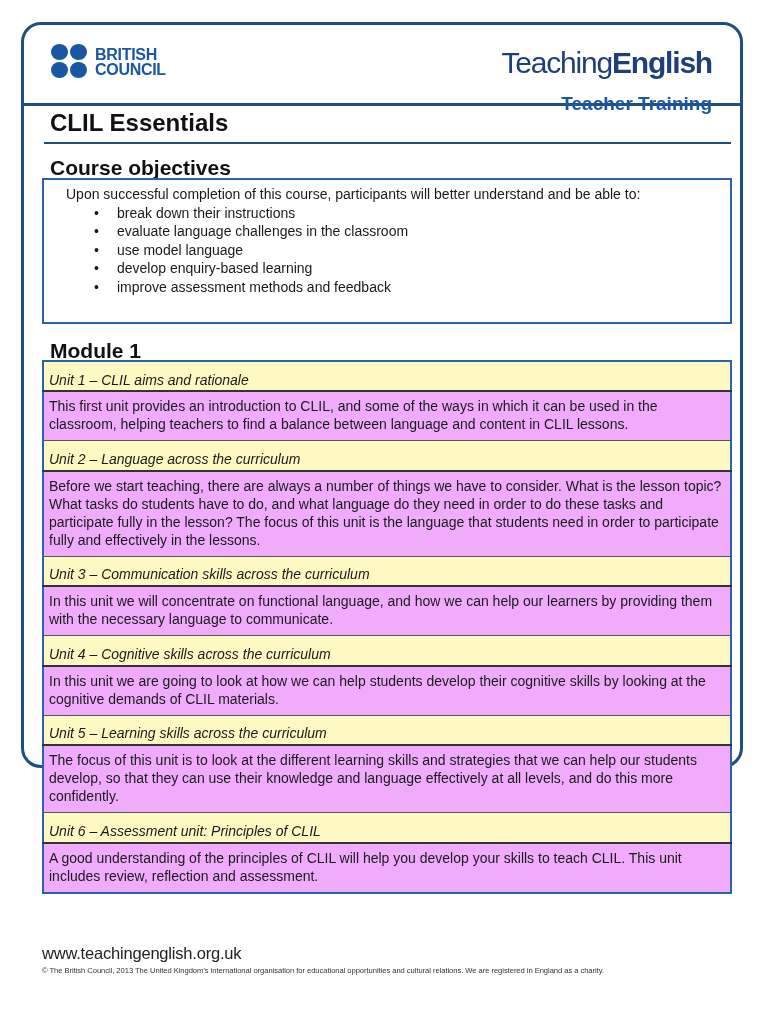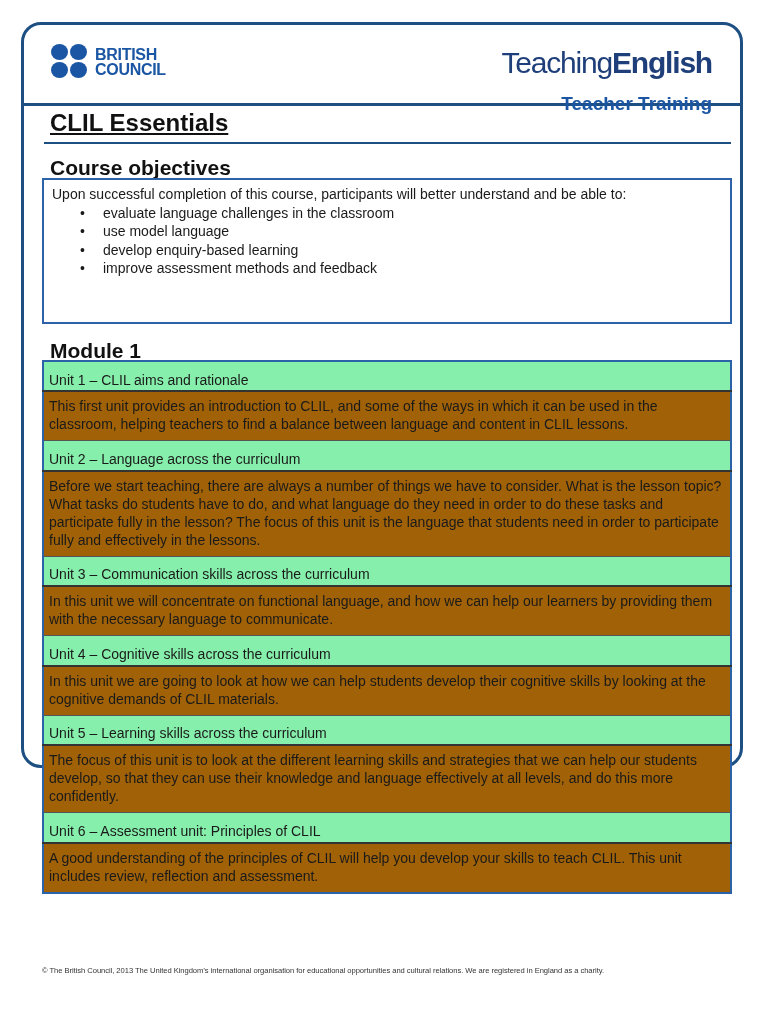--- a/index.html
+++ b/index.html
@@ -27,50 +27,51 @@
     .bc-text {
       color: #1a56a3; font-weight: bold; font-size: 16px; line-height: 15px; letter-spacing: -0.3px;
     }
     .te-logo { position: absolute; right: 28px; top: 22px; text-align: right; }
     .te-main { font-size: 30px; color: #1f3f7a; letter-spacing: -1.2px; line-height: 32px; margin-left: 16px; }
     .te-main .light { font-weight: normal; }
     .te-main .bold { font-weight: bold; color: #1f3f7a; }
     .te-sub { font-size: 19px; font-weight: bold; color: #1a56a3; line-height: 22px; margin-top: 14px; }
 
     .title {
-      position: absolute; left: 26px; top: 84px; font-size: 24px; font-weight: bold; color: #111; text-decoration: underline;
+      position: absolute; left: 26px; top: 84px; font-size: 24px; font-weight: bold; color: #111;
     }
     .title-rule {
       position: absolute; left: 20px; top: 117px; width: 687px; height: 2px; background: #1d4f82;
     }
     .section-label {
       position: absolute; left: 26px; font-size: 21px; font-weight: bold; color: #111;
     }
     .objectives-box {
       position: absolute; left: 18px; top: 153px; width: 690px; height: 146px;
-      border: 2px solid #2b62a8; box-sizing: border-box; padding: 5px 0 0 8px;
+      border: 2px solid #2b62a8; box-sizing: border-box; padding: 5px 0 0 22px;
       font-size: 14px; line-height: 18.6px;
     }
     .objectives-box ul { margin: 0; padding: 0; list-style: none; }
     .objectives-box li { position: relative; padding-left: 51px; }
     .objectives-box li::before {
       content: "\2022"; position: absolute; left: 28px; top: 0;
     }
 
     .units-table {
       position: absolute; left: 18px; top: 335px; width: 690px;
       border: 2px solid #2b62a8; box-sizing: border-box; border-collapse: collapse;
     }
     .unit-head {
-      background: #86efac; font-size: 14px; padding: 7px 2px 0 5px; height: 30px; box-sizing: border-box;
+      background: #fef9c3; font-size: 14px; padding: 7px 2px 0 5px; height: 30px; box-sizing: border-box;
       border-top: 1px solid #555;
+      font-style: italic;
     }
     .unit-head.first { border-top: none; }
     .unit-desc {
-      background: #a16207; font-size: 14px; line-height: 18px; padding: 5px 6px 7px 5px;
+      background: #f0abfc; font-size: 14px; line-height: 18px; padding: 5px 6px 7px 5px;
       border-top: 2px solid #333;
     }
 
     .footer-url {
       position: absolute; left: 18px; top: 919px; font-size: 16.5px; color: #222; letter-spacing: -0.2px;
     }
     .footer-legal {
       position: absolute; left: 18px; top: 941px; font-size: 7.6px; color: #333; letter-spacing: -0.05px;
     }
   </style>
@@ -99,20 +100,21 @@
     </div>
   </div>
 
   <div class="title">CLIL Essentials</div>
   <div class="title-rule"></div>
 
   <div class="section-label" style="top:131px;">Course objectives</div>
   <div class="objectives-box">
     <div>Upon successful completion of this course, participants will better understand and be able to:</div>
     <ul>
+      <li>break down their instructions</li>
       <li>evaluate language challenges in the classroom</li>
       <li>use model language</li>
       <li>develop enquiry-based learning</li>
       <li>improve assessment methods and feedback</li>
     </ul>
   </div>
 
   <div class="section-label" style="top:314px;">Module 1</div>
   <table class="units-table">
     <tbody>
@@ -148,14 +150,15 @@
         </tr>
     <tr>
           <td class="unit-head">Unit 6 – Assessment unit: Principles of CLIL</td>
         </tr>
     <tr>
           <td class="unit-desc">A good understanding of the principles of CLIL will help you develop your skills to teach CLIL. This unit includes review, reflection and assessment.</td>
         </tr>
   </tbody>
     </table>
 
+  <div class="footer-url">www.teachingenglish.org.uk</div>
   <div class="footer-legal">© The British Council, 2013 The United Kingdom’s international organisation for educational opportunities and cultural relations. We are registered in England as a charity.</div>
 </div>
 
 </body></html>

